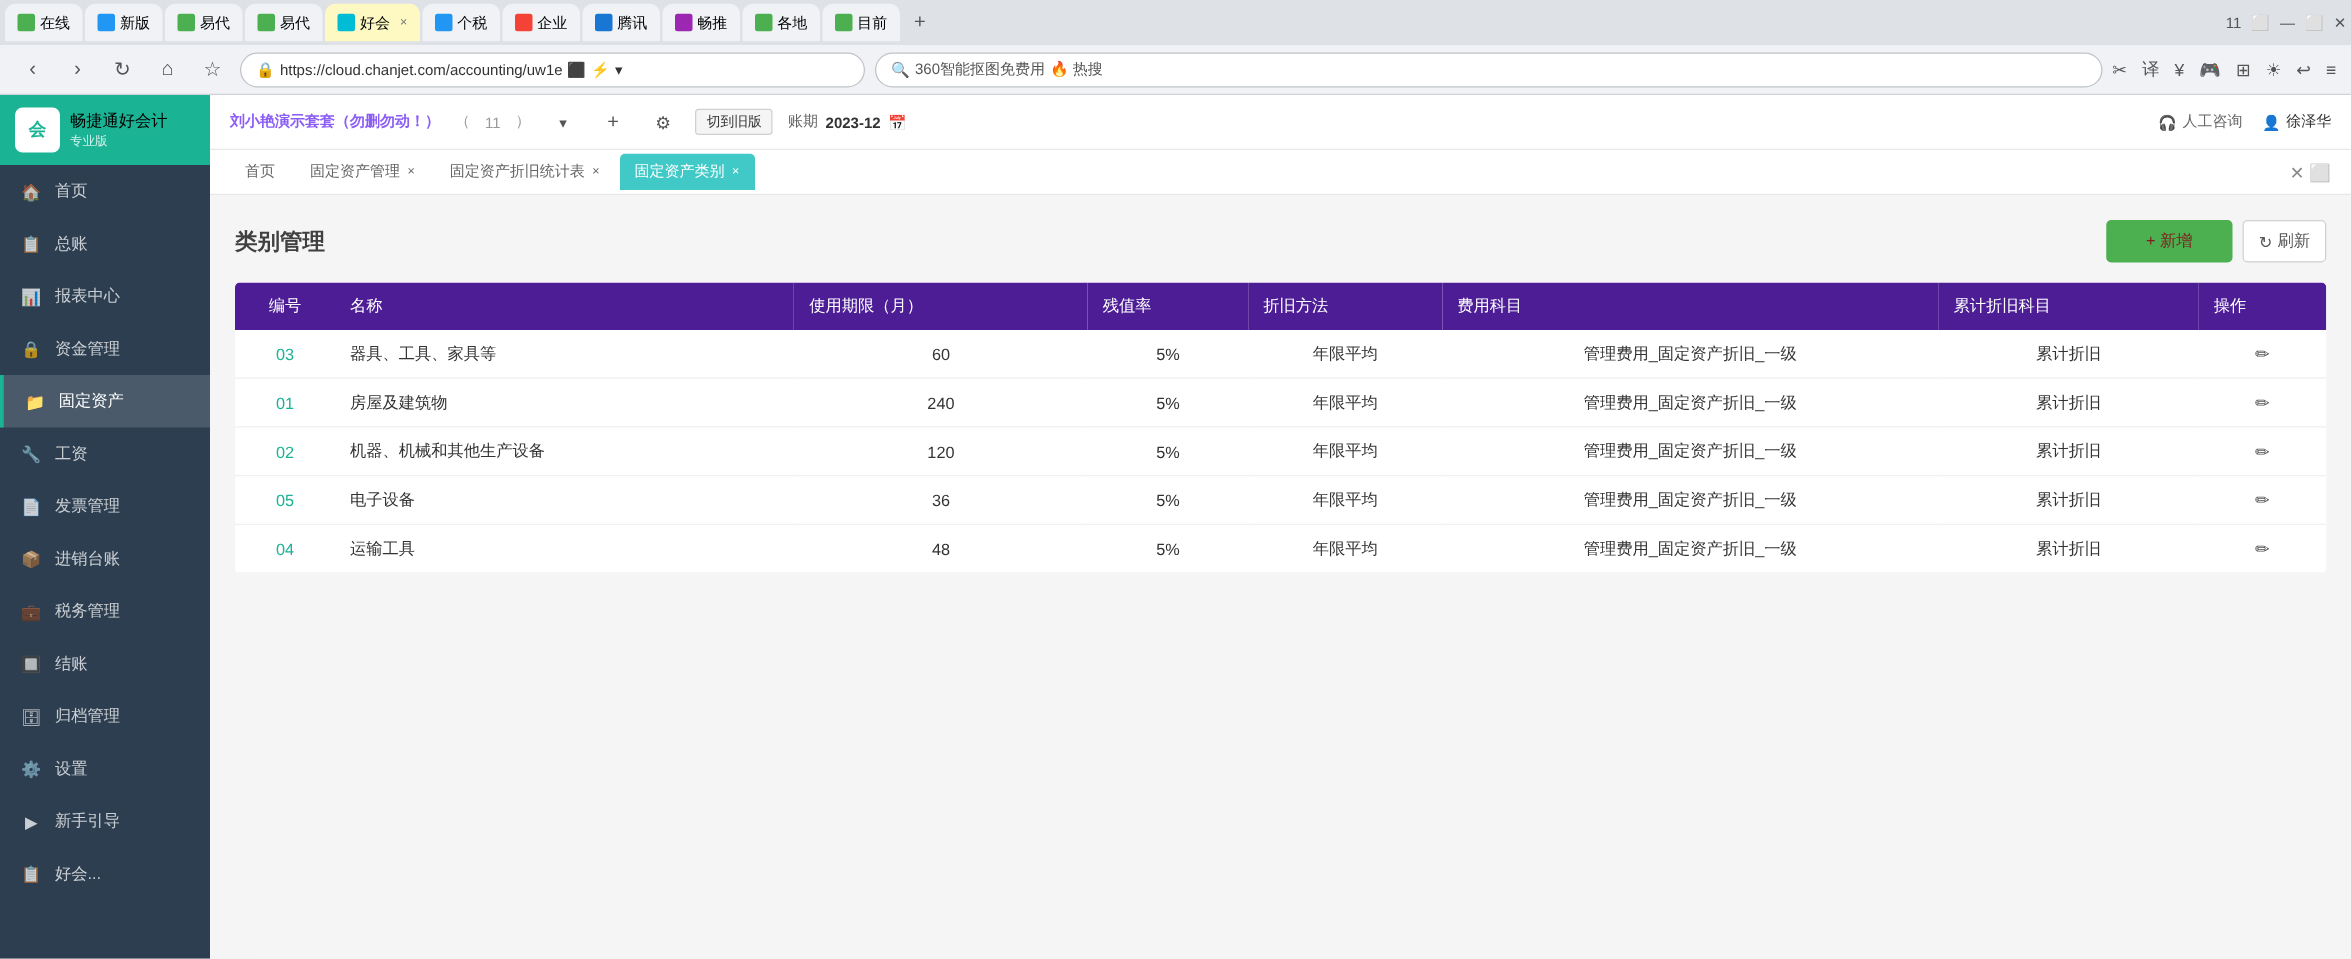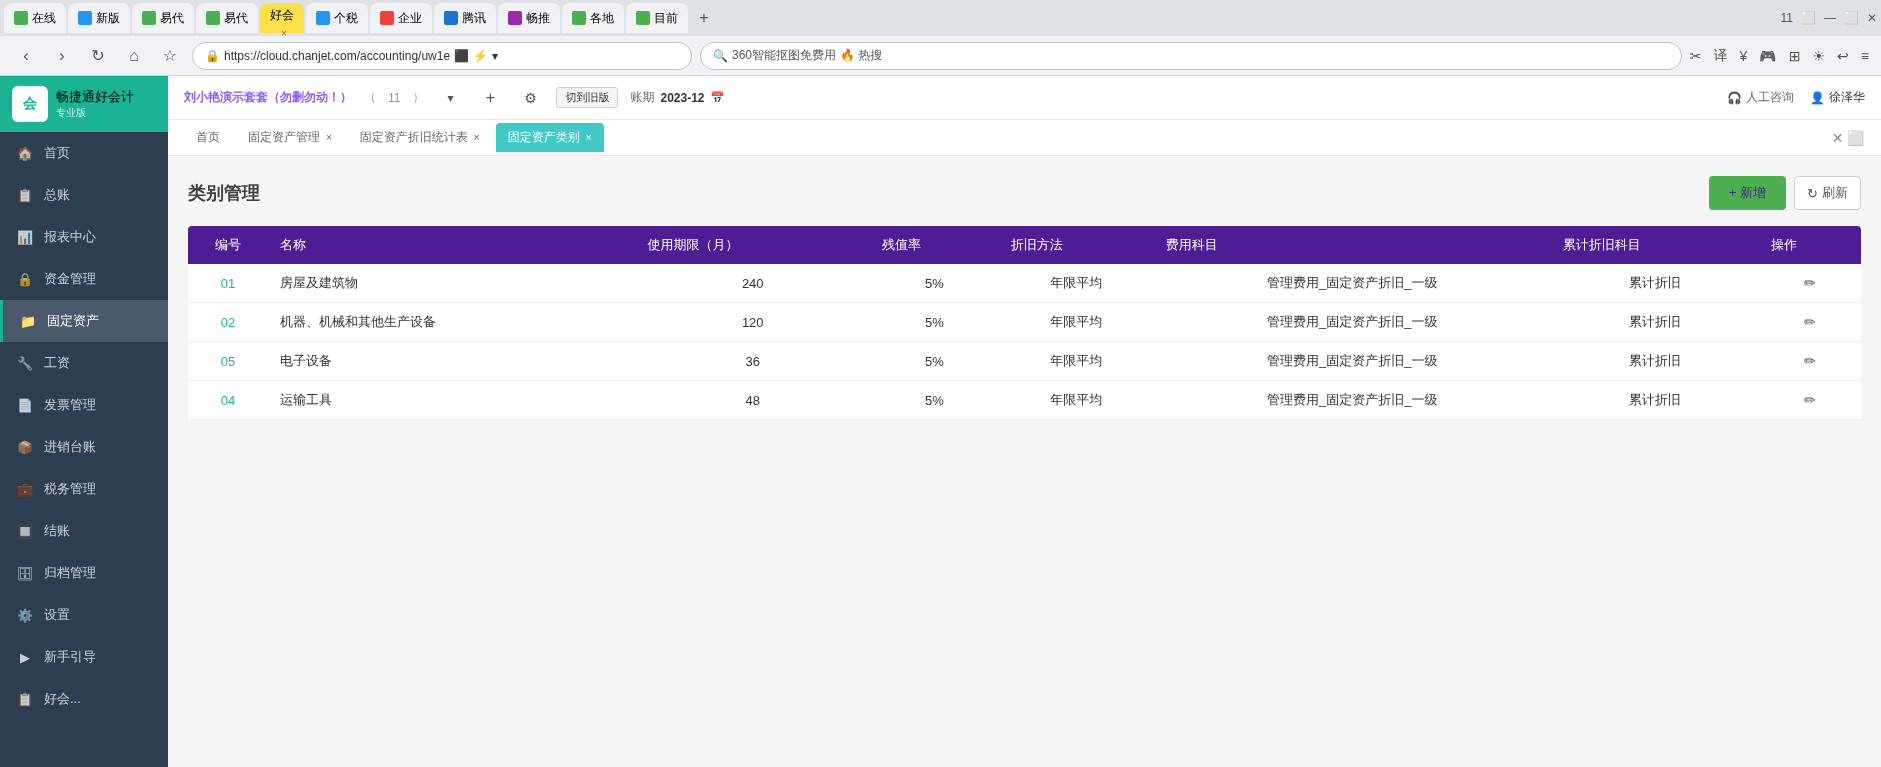--- a/index.html
+++ b/index.html
@@ -2,21 +2,21 @@
 <html><head>
   <meta charset="utf-8">
   <style>
     * { box-sizing: border-box; margin: 0; padding: 0; }
     body { font-family: 'Microsoft YaHei', Arial, sans-serif; font-size: 13px; background: #f0f2f5; overflow: hidden; }
 
     
     .browser-chrome { background: #dee1e6; width: 100%; }
     .tab-bar { display: flex; align-items: center; background: #dee1e6; height: 36px; padding: 0 4px; gap: 2px; overflow: hidden; }
     .browser-tab { display: flex; align-items: center; height: 30px; padding: 0 10px; border-radius: 8px 8px 0 0; font-size: 12px; background: #f0f2f5; white-space: nowrap; gap: 4px; max-width: 150px; }
-    .browser-tab.active { background: #fde047; flex-direction: column; }
+    .browser-tab.active { background: #fef9c3; }
     .browser-tab .tab-favicon { width: 14px; height: 14px; border-radius: 2px; display: inline-block; }
     .browser-tab .tab-close { margin-left: 4px; color: #777; font-size: 10px; cursor: pointer; }
     .tab-new-btn { width: 28px; height: 28px; border-radius: 50%; display: flex; align-items: center; justify-content: center; cursor: pointer; font-size: 16px; color: #555; }
     .tab-bar-right { margin-left: auto; display: flex; align-items: center; gap: 8px; font-size: 12px; color: #555; }
     .tab-bar-right span { cursor: pointer; }
 
     
     .address-bar { display: flex; align-items: center; height: 40px; background: #f0f2f5; padding: 0 12px; gap: 8px; border-bottom: 1px solid #d0d3d8; }
     .nav-btn { width: 28px; height: 28px; display: flex; align-items: center; justify-content: center; border-radius: 50%; cursor: pointer; color: #555; font-size: 16px; }
     .url-bar { flex: 1; max-width: 500px; height: 28px; border: 1px solid #c0c3c8; border-radius: 14px; background: #fff; display: flex; align-items: center; padding: 0 12px; font-size: 12px; color: #333; gap: 4px; }
@@ -55,21 +55,21 @@
     .page-tab .tab-x { font-size: 10px; cursor: pointer; }
     .page-tab-home { color: #666; }
 
     
     .content-area { flex: 1; padding: 20px; overflow-y: auto; }
 
     
     .section-header { display: flex; align-items: center; justify-content: space-between; margin-bottom: 16px; }
     .section-title { font-size: 18px; font-weight: bold; color: #404040; }
     .section-actions { display: flex; gap: 8px; }
-    .btn-add { background: #4CAF50; color: #4c1d95; border: none; padding: 7px 20px; border-radius: 4px; cursor: pointer; font-size: 13px; display: flex; align-items: center; gap: 4px; }
+    .btn-add { background: #4CAF50; color: #7f1d1d; border: none; padding: 7px 32px; border-radius: 4px; cursor: pointer; font-size: 13px; display: flex; align-items: center; gap: 4px; }
     .btn-refresh { background: #fff; color: #555; border: 1px solid #d0d0d0; padding: 7px 12px; border-radius: 4px; cursor: pointer; font-size: 13px; display: flex; align-items: center; gap: 4px; }
 
     
     .data-table { width: 100%; border-collapse: collapse; background: #fff; border-radius: 4px; overflow: hidden; }
     .data-table thead tr { background: #4c1d95; color: #fff; }
     .data-table thead th { padding: 10px 12px; font-size: 13px; font-weight: normal; text-align: left; border: none; }
     .data-table thead th:first-child { text-align: center; width: 80px; }
     .data-table tbody tr { border-bottom: 1px solid #f0f0f0; }
     .data-table tbody td { padding: 10px 12px; font-size: 13px; color: #333; text-align: center; }
     .data-table tbody td.name-col { text-align: left; }
@@ -308,20 +308,30 @@
             <th>名称</th>
             <th>使用期限（月）</th>
             <th>残值率</th>
             <th>折旧方法</th>
             <th>费用科目</th>
             <th>累计折旧科目</th>
             <th>操作</th>
           </tr>
         </thead>
         <tbody id="table-body">
+        <tr>
+    <td class="id-col">03</td>
+    <td class="name-col">器具、工具、家具等</td>
+    <td>60</td>
+    <td>5%</td>
+    <td>年限平均</td>
+    <td>管理费用_固定资产折旧_一级</td>
+    <td>累计折旧</td>
+    <td><button class="edit-btn">✏</button></td>
+  </tr>
             <tr>
     <td class="id-col">01</td>
     <td class="name-col">房屋及建筑物</td>
     <td>240</td>
     <td>5%</td>
     <td>年限平均</td>
     <td>管理费用_固定资产折旧_一级</td>
     <td>累计折旧</td>
     <td><button class="edit-btn">✏</button></td>
   </tr>

